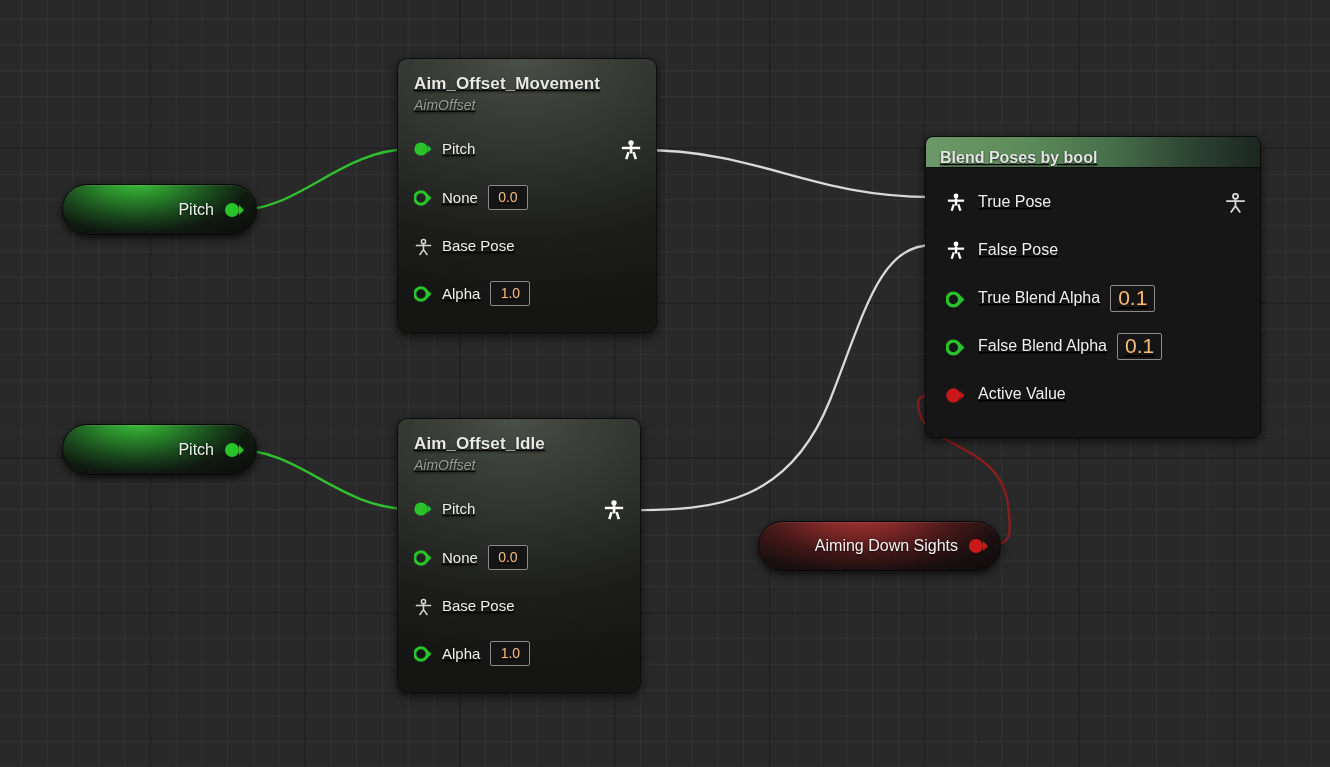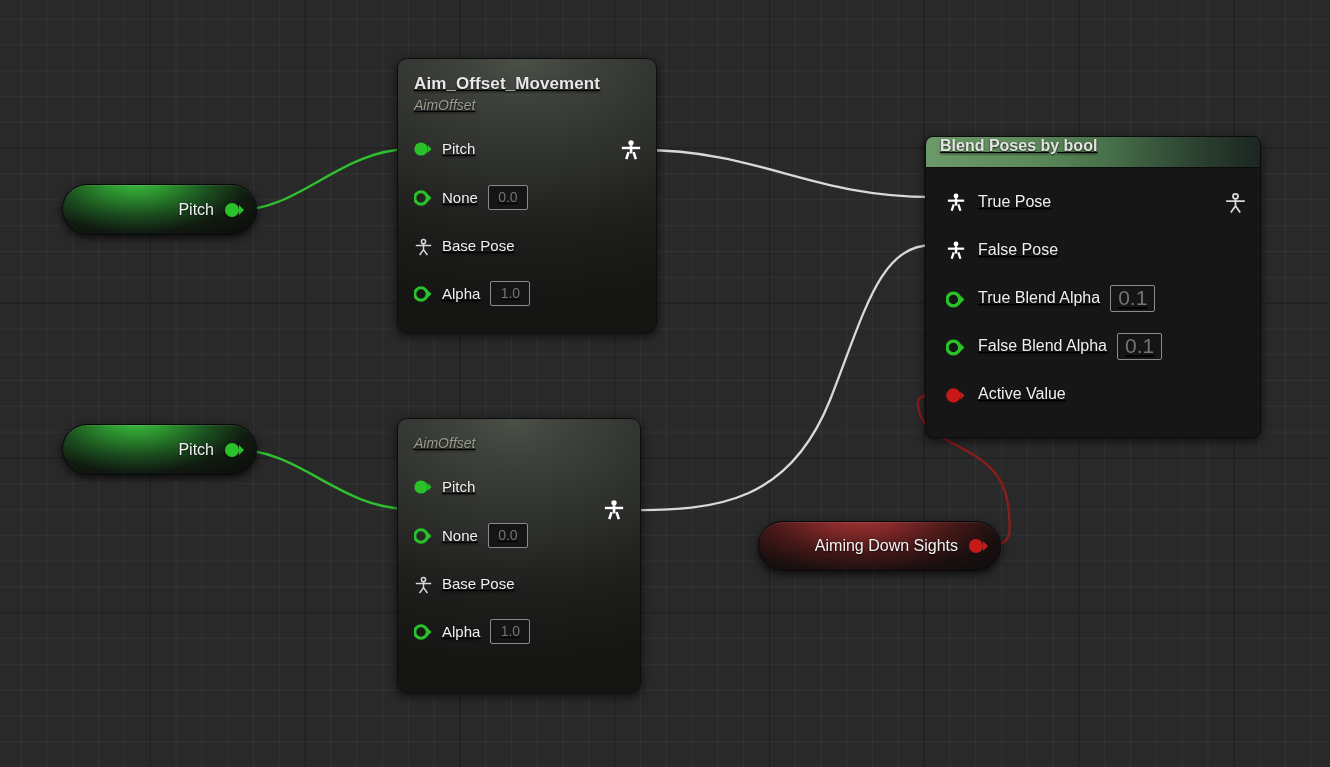--- a/index.html
+++ b/index.html
@@ -70,21 +70,21 @@
     text-shadow: 0 1px 2px rgba(0,0,0,.8);
     white-space: nowrap;
   }
   .valuebox {
     margin-left: 10px;
     min-width: 40px;
     height: 25px;
     border: 1px solid #8b8b8b;
     border-radius: 2px;
     background: #151515;
-    color: #737373;
+    color: #fdba74;
     font-size: 14px;
     display: flex; align-items: center; justify-content: center;
     padding: 0 7px;
   }
 
   
   .pin { position: relative; width: 17px; height: 15px; flex: 0 0 17px; }
   .pin svg { display: block; }
 
   .outpose {
@@ -96,21 +96,21 @@
   .blend-node {
     background: #161616;
     border: 1px solid #0b0b0b;
     border-radius: 8px;
     overflow: hidden;
   }
   .blend-header {
     height: 31px;
     background: linear-gradient(to right, #6b9a68 0%, #5e8d5b 28%, #47704a 55%, #2e4633 78%, #1b2620 100%);
     border-bottom: 1px solid #0b0b0b;
-    display: flex; align-items: flex-start;
+    display: flex; align-items: flex-end;
     padding-left: 14px;
   }
   .blend-header .htxt {
     font-size: 16px; font-weight: bold; color: #e4e4e4;
     text-shadow: 0 1px 2px rgba(0,0,0,.85);
   }
   .blend-body { padding: 10px 0 22px 0; }
   .blend-body .row { height: 48px; padding-left: 20px; }
   .blend-body .row .lbl { font-size: 16px; margin-left: 12px; }
   .blend-body .valuebox { height: 27px; min-width: 44px; font-size: 21px; }
@@ -243,20 +243,21 @@
           <rect x="8.4" y="5.4" width="2.3" height="7"></rect>
           <rect x="1.6" y="6.7" width="15.8" height="2.1"></rect>
           <rect x="5.3" y="11.1" width="2.2" height="6.4" transform="rotate(18 6.4 14.3)"></rect>
           <rect x="11.6" y="11.1" width="2.2" height="6.4" transform="rotate(-18 12.7 14.3)"></rect>
         </g>
       </svg>
     </span>
   </div>
 
   <div class="node anim-node" style="left:397px; top:418px; width:244px; height:275px;">
+    <div class="title">Aim_Offset_Idle</div>
     <div class="subtitle">AimOffset</div>
 
     <div class="row" style="margin-top:18px;">
       <span class="pin">
         <svg width="18" height="16" viewBox="0 0 18 16">
           <circle cx="7" cy="8" r="6.6" fill="#29c229"></circle>
           <path d="M13.5,4 L17.5,8 L13.5,12 Z" fill="#29c229"></path>
         </svg>
       </span>
       <span class="lbl">Pitch</span>

